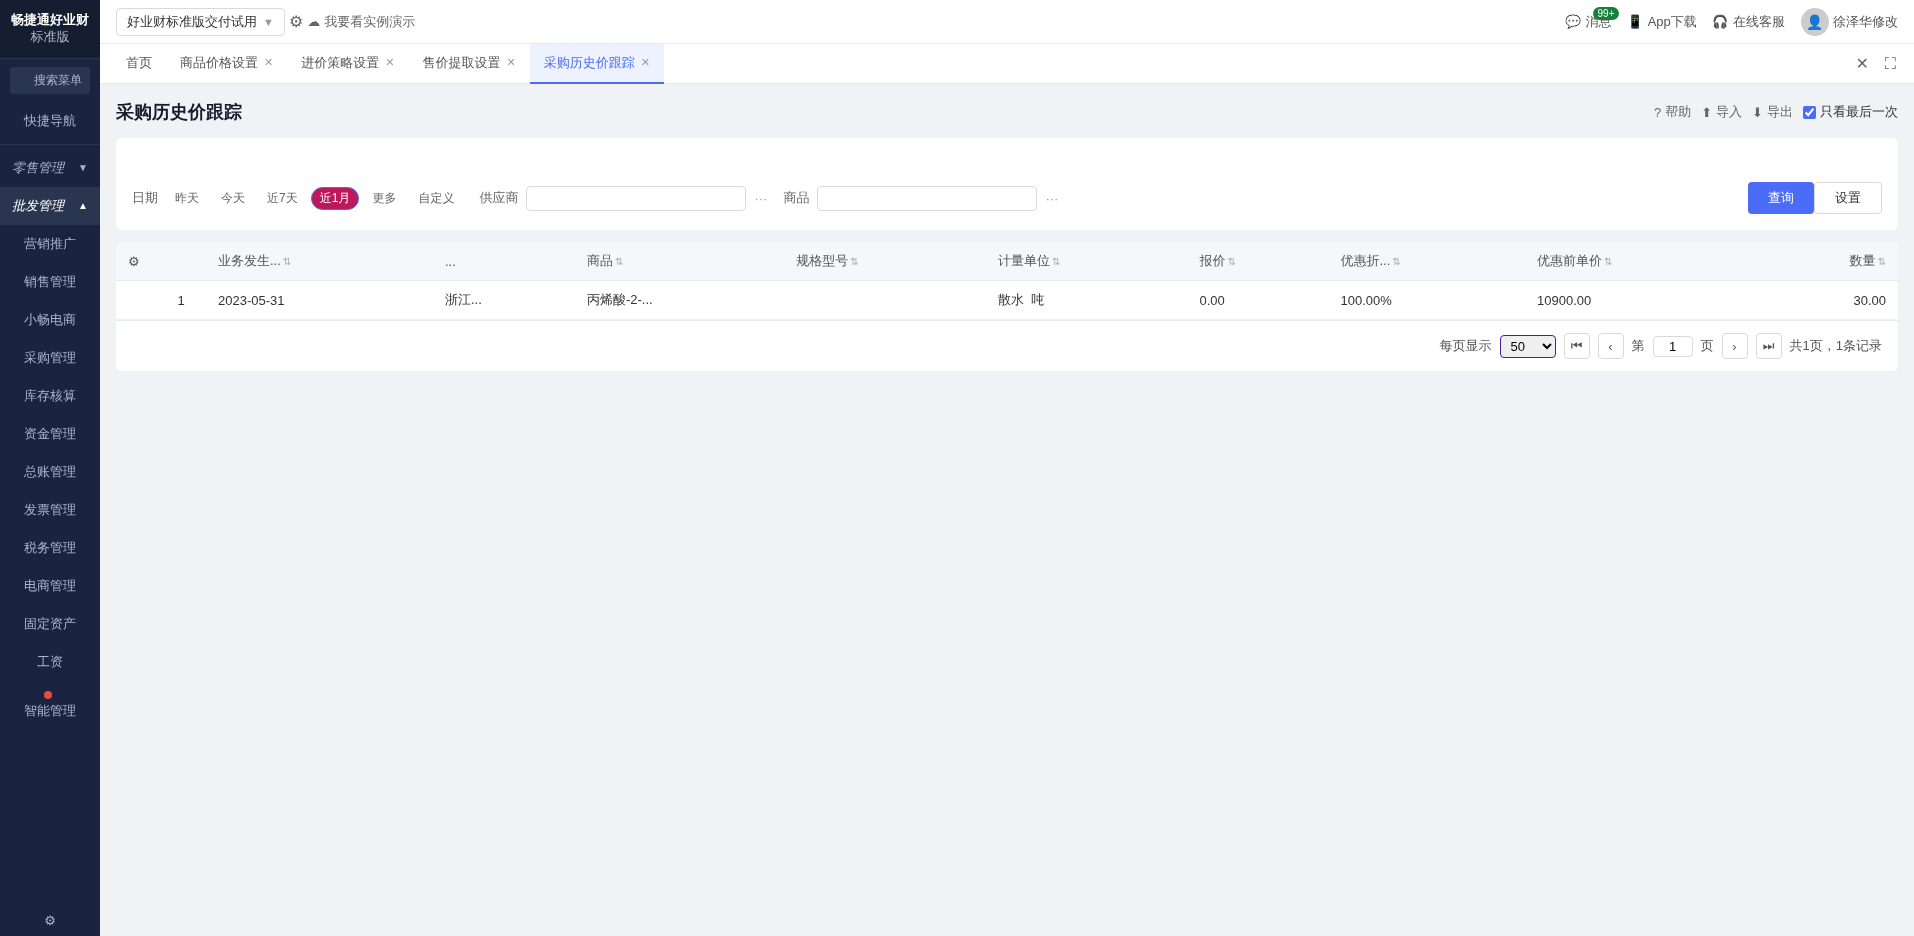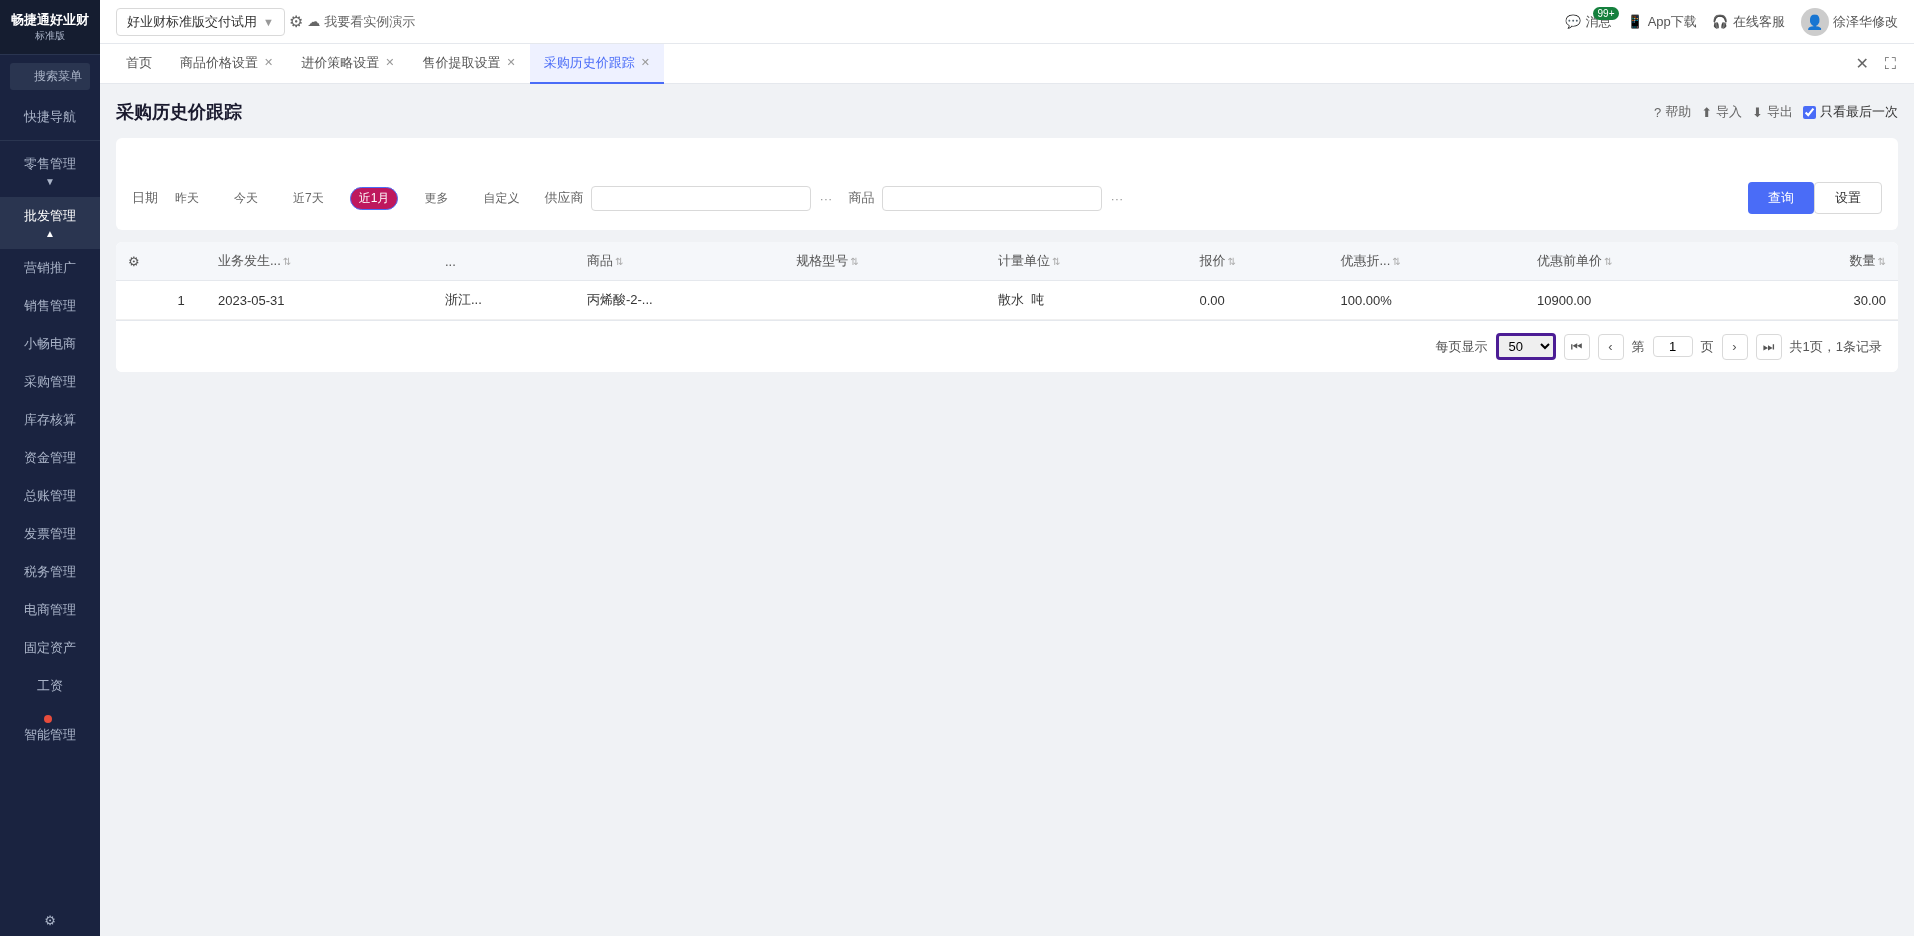--- a/index.html
+++ b/index.html
@@ -2,26 +2,26 @@
 <html><head>
   <meta charset="utf-8">
   <style>
     * { box-sizing: border-box; margin: 0; padding: 0; }
     body { font-family: "Microsoft YaHei", "PingFang SC", sans-serif; font-size: 13px; background: #f0f2f5; color: #333; display: flex; height: 936px; overflow: hidden; }
 
     
     .sidebar { width: 100px; background: #1a2340; color: #aab4c8; display: flex; flex-direction: column; height: 100%; flex-shrink: 0; }
     .sidebar-logo { padding: 12px 8px; background: #151d30; color: #fff; font-size: 12px; line-height: 1.3; text-align: center; border-bottom: 1px solid #2a3550; }
     .sidebar-logo .logo-name { font-weight: bold; font-size: 13px; }
-    .sidebar-logo .logo-sub { font-size: 10px; color: #aab4c8; }
+    .sidebar-logo .logo-sub { font-size: 13px; color: #aab4c8; }
     .sidebar-search { padding: 8px 10px; }
     .sidebar-search-btn { width: 100%; background: #2a3550; border: none; color: #aab4c8; padding: 5px 8px; border-radius: 3px; cursor: pointer; font-size: 12px; text-align: right; }
     .sidebar-nav-item { padding: 10px 8px; text-align: center; cursor: pointer; font-size: 13px; color: #aab4c8; display: flex; flex-direction: column; align-items: center; gap: 3px; position: relative; }
     .sidebar-nav-item .nav-arrow { font-size: 10px; }
-    .sidebar-nav-item.has-sub { flex-direction: column; justify-content: space-between; padding: 10px 12px; text-align: center; }
+    .sidebar-nav-item.has-sub { flex-direction: row; justify-content: space-between; padding: 10px 12px; text-align: center; font-style: italic; }
     .sidebar-divider { height: 1px; background: #2a3550; margin: 4px 0; }
     .sidebar-bottom { padding: 8px; text-align: center; cursor: pointer; color: #aab4c8; margin-top: auto; }
     .nav-dot { width: 8px; height: 8px; border-radius: 50%; background: #e74c3c; display: inline-block; margin-right: 4px; }
 
     
     .main { flex: 1; display: flex; flex-direction: column; overflow: hidden; }
 
     
     .topbar { background: #fff; border-bottom: 1px solid #e5e8ed; padding: 0 16px; height: 44px; display: flex; align-items: center; justify-content: space-between; flex-shrink: 0; }
     .topbar-left { display: flex; align-items: center; gap: 0; }
@@ -51,21 +51,21 @@
     .page-actions { display: flex; align-items: center; gap: 10px; }
     .page-action-link { display: flex; align-items: center; gap: 4px; color: #666; font-size: 13px; cursor: pointer; }
     .only-last-checkbox { display: flex; align-items: center; gap: 4px; font-size: 13px; color: #333; cursor: pointer; }
     .only-last-checkbox input { accent-color: #4a6cf7; }
 
     
     .filter-area { background: #fff; border-radius: 6px; padding: 16px; margin-bottom: 12px; }
     .filter-row { display: flex; align-items: center; gap: 16px; flex-wrap: wrap; margin-top: 28px; }
     .filter-item { display: flex; align-items: center; gap: 8px; }
     .filter-label { color: #666; font-size: 13px; white-space: nowrap; }
-    .date-shortcuts { display: flex; align-items: flex-start; gap: 17px; }
+    .date-shortcuts { display: flex; align-items: flex-start; gap: 4px; }
     .date-btn { padding: 2px 8px; border-radius: 12px; font-size: 12px; cursor: pointer; border: 1px solid transparent; color: #666; background: none; }
     .date-btn.active { background: #be185d; color: #fff; border-color: #4a6cf7; }
     .date-range-text { font-size: 12px; color: #999; margin-top: 4px; }
     .filter-input { border: 1px solid #d9d9d9; border-radius: 4px; padding: 4px 8px; font-size: 13px; color: #333; min-width: 160px; }
     .filter-more { color: #999; cursor: pointer; font-size: 13px; }
     .filter-actions { margin-left: auto; display: flex; }
     .btn-query { background: #4a6cf7; color: #fff; border: none; border-radius: 4px; padding: 6px 20px; cursor: pointer; font-size: 13px; }
     .btn-settings { background: #fff; color: #333; border: 1px solid #d9d9d9; border-radius: 4px; padding: 6px 20px; cursor: pointer; font-size: 13px; }
 
     
@@ -73,21 +73,21 @@
     .data-table { width: 100%; border-collapse: collapse; font-size: 13px; }
     .data-table thead tr { background: #f5f7fa; }
     .data-table th { padding: 10px 12px; text-align: left; color: #555; font-weight: normal; border-bottom: 1px solid #e5e8ed; white-space: nowrap; }
     .data-table th .sort-icons { font-size: 10px; color: #aaa; margin-left: 2px; }
     .data-table td { padding: 10px 12px; border-bottom: 1px solid #f0f0f0; color: #333; }
     .col-settings { width: 40px; text-align: center; }
     .col-num { width: 50px; text-align: center; }
 
     
     .pagination { display: flex; align-items: center; justify-content: flex-end; padding: 12px 16px; background: #fff; border-top: 1px solid #e5e8ed; gap: 8px; font-size: 13px; color: #555; }
-    .pagination-select { border: 3px solid #4c1d95; border-radius: 4px; padding: 2px 6px; font-size: 13px; }
+    .pagination-select { border: 1px solid #4c1d95; border-radius: 4px; padding: 2px 6px; font-size: 13px; }
     .pag-btn { width: 26px; height: 26px; border: 1px solid #d9d9d9; background: #fff; border-radius: 4px; cursor: pointer; display: flex; align-items: center; justify-content: center; color: #555; font-size: 13px; }
     .pag-btn:disabled { color: #ccc; cursor: not-allowed; }
     .page-input { width: 40px; border: 1px solid #d9d9d9; border-radius: 4px; padding: 2px 4px; text-align: center; font-size: 13px; }
   </style>
 </head>
 <body>
 
 <div class="sidebar">
   <div class="sidebar-logo">
     <div class="logo-name">畅捷通好业财</div>

